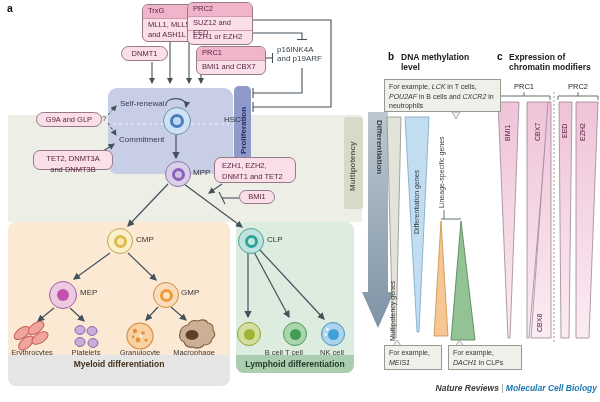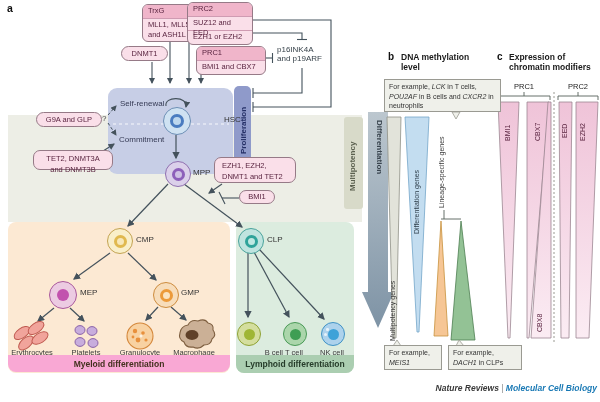--- a/index.html
+++ b/index.html
@@ -259,21 +259,21 @@
   </div>
   <div class="cell" style="left:321px;top:322px;width:22px;height:22px;background:#add2ec;border:1.5px solid #4193c5;">
     <div class="nuc" style="width:11px;height:11px;background:#3ea2d8;"></div>
     <div class="abs" style="left:2px;top:10px;width:3px;height:3px;border-radius:50%;background:#e6f2fa;"></div>
     <div class="abs" style="left:4px;top:5px;width:2.5px;height:2.5px;border-radius:50%;background:#e6f2fa;"></div>
   </div>
   <div class="abs small-lbl" style="left:230px;top:348px;width:36px;text-align:right;margin-left:17px;">B cell</div>
   <div class="abs small-lbl" style="left:276px;top:348px;width:36px;text-align:center;">T cell</div>
   <div class="abs small-lbl" style="left:314px;top:348px;width:36px;text-align:center;">NK cell</div>
 
-  <div class="abs bar-label" style="left:8px;top:355px;width:222px;height:17px;background:#f9a8d4;border-radius:0 0 8px 8px;line-height:18px;color:#43311e;">Myeloid differentiation</div>
+  <div class="abs bar-label" style="left:8px;top:355px;width:222px;height:31px;background:#e5e5e5;border-radius:0 0 8px 8px;line-height:18px;color:#43311e;">Myeloid differentiation</div>
   <div class="abs bar-label" style="left:236px;top:355px;width:118px;height:18px;background:#abceb1;border-radius:0 0 8px 8px;line-height:18px;color:#263c2a;">Lymphoid differentiation</div>
 
   <div class="vtext90" style="left:384px;top:120px;font-size:8px;font-weight:bold;color:#39444e;">Differentiation</div>
 
   <div class="abs panel-letter" style="left:388px;top:51px;font-size:10px;">b</div>
   <div class="abs gtitle" style="left:401px;top:52px;width:92px;">
     <span>DNA methylation</span><br>
     <span>level</span>
   </div>
 

